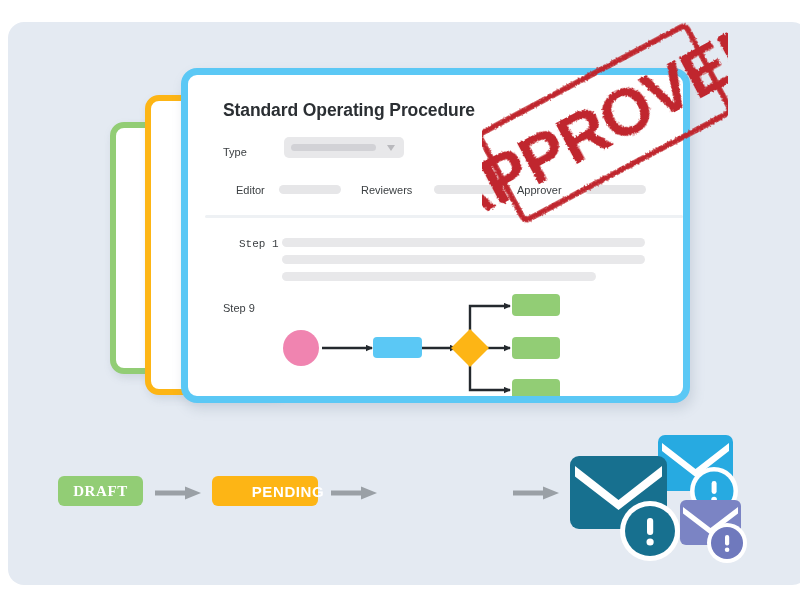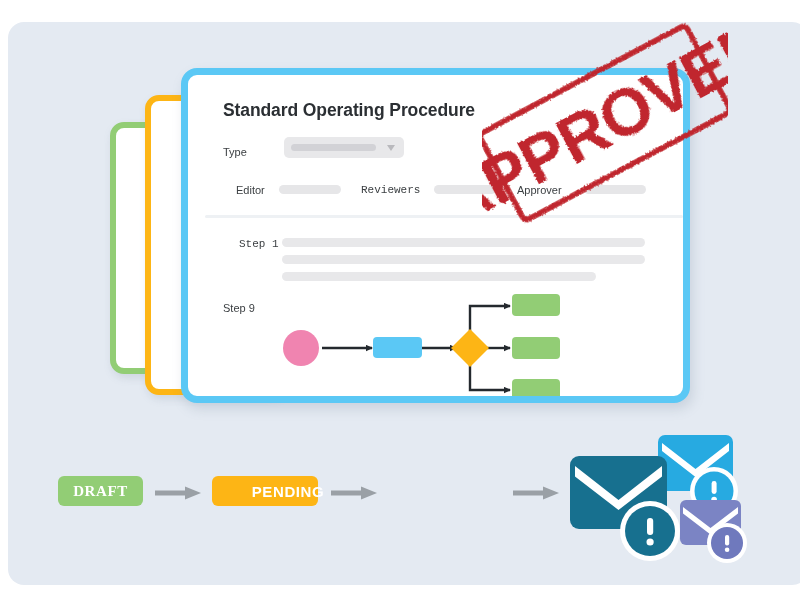--- a/index.html
+++ b/index.html
@@ -197,21 +197,21 @@
 
     <div class="field-label" style="left:35px; top:71px;">Type</div>
     <div class="type-select" style="left:96px; top:62px;">
       <div class="sel-bar"></div>
       <div class="chev"></div>
     </div>
 
     <div class="field-label" style="left:48px; top:109px;">Editor</div>
     <div class="value-bar" style="left:91px; top:110px; width:62px;"></div>
 
-    <div class="field-label" style="left:173px; top:109px;font-family:Liberation Mono, monospace;">Reviewers</div>
+    <div class="field-label" style="left:173px; top:109px;">Reviewers</div>
     <div class="value-bar" style="left:246px; top:110px; width:62px;"></div>
 
     <div class="field-label" style="left:329px; top:109px;text-align:center;">Approver</div>
     <div class="value-bar" style="left:396px; top:110px; width:62px;"></div>
 
     <div style="position:absolute; left:17px; top:140px; width:478px; height:3px;
                 background:#eef1f4; border-radius:2px;"></div>
 
     <div class="field-label" style="left:51px; top:163px;font-family:Liberation Mono, monospace;">Step 1</div>
     <div class="text-line" style="left:94px; top:163px; width:363px;"></div>

